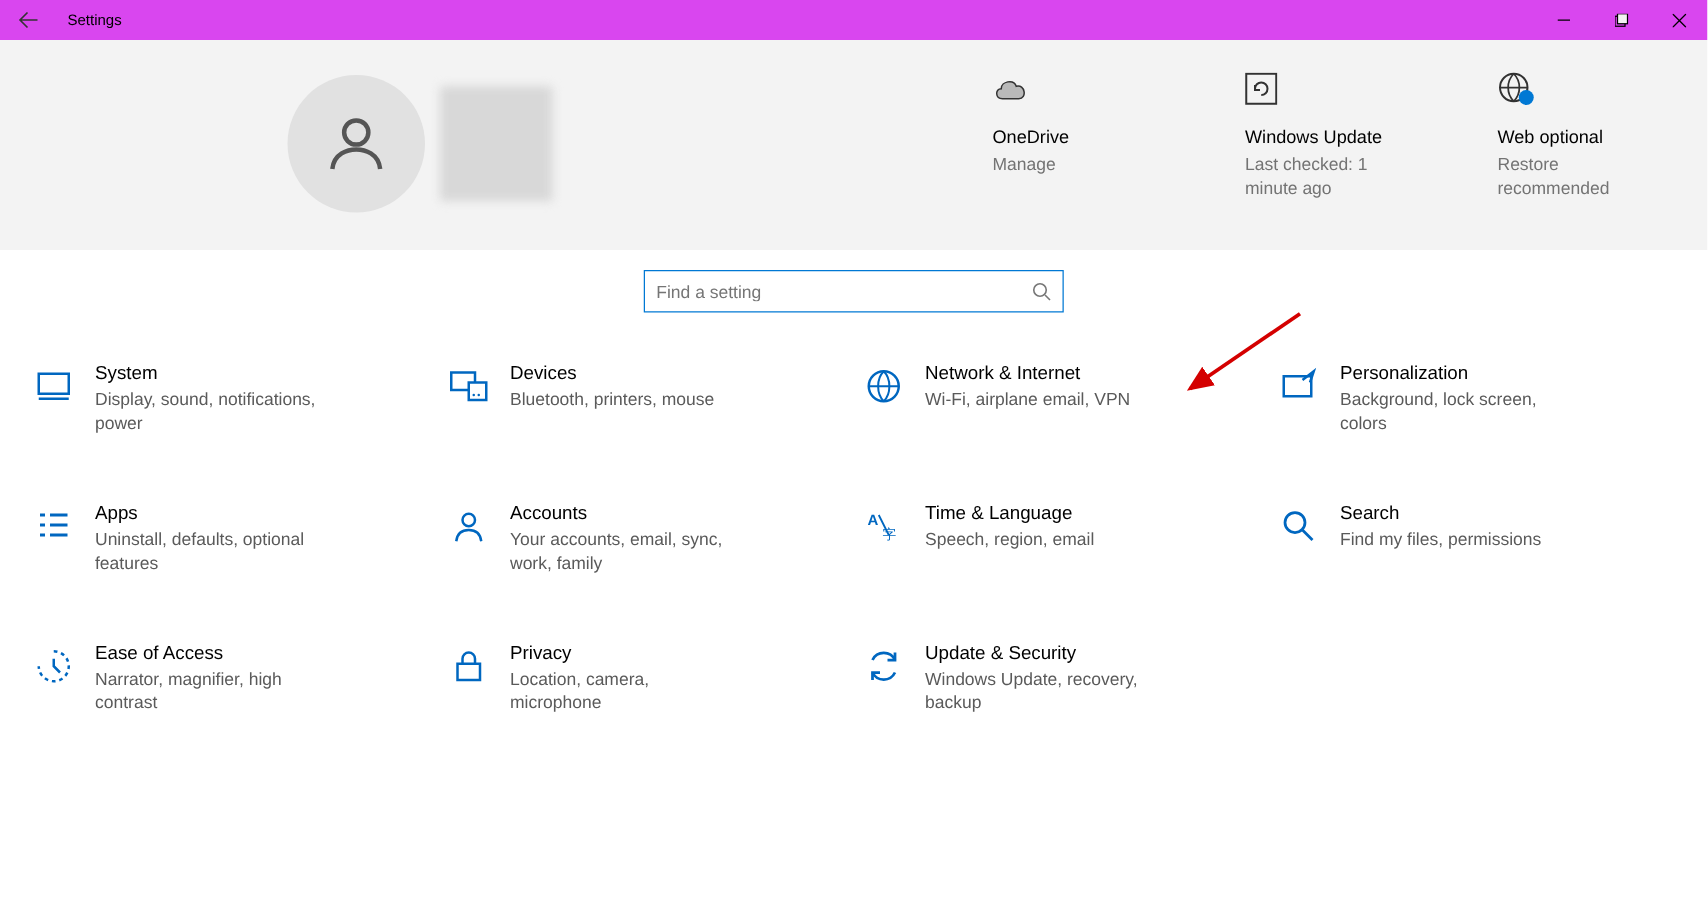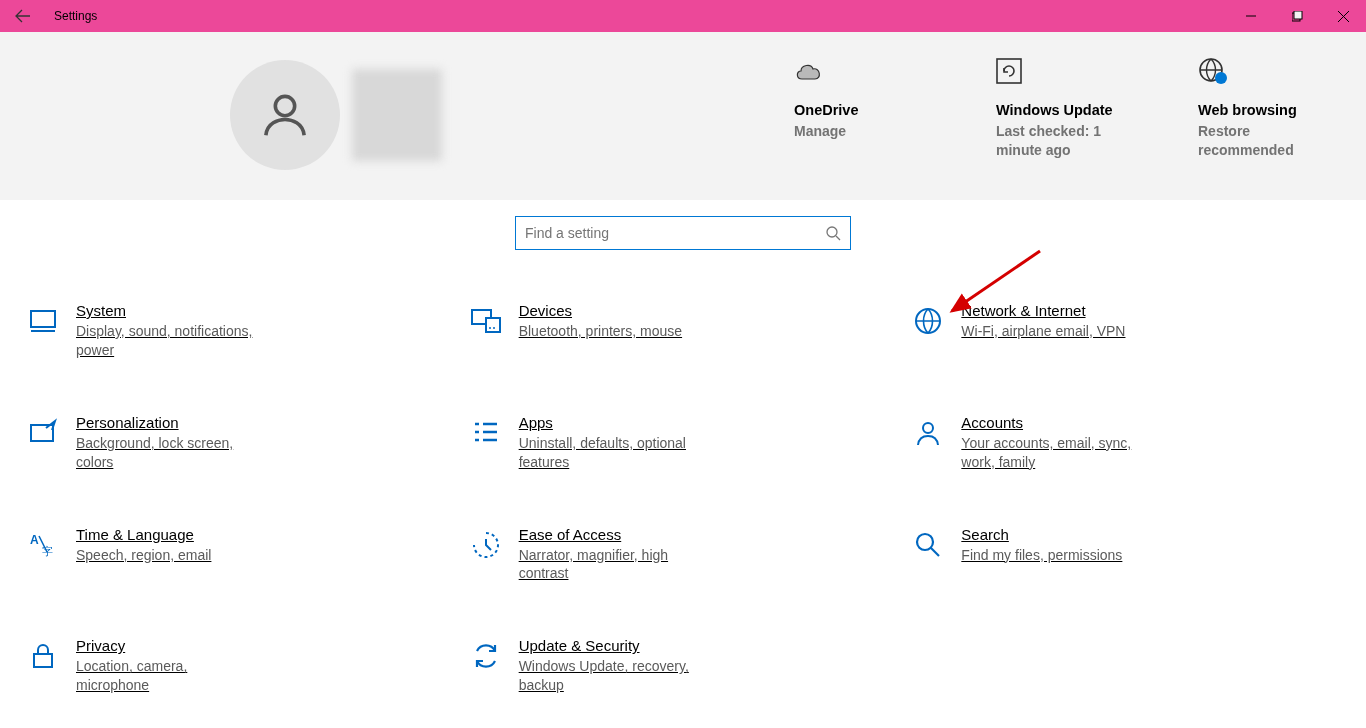--- a/index.html
+++ b/index.html
@@ -1,34 +1,34 @@
 <!DOCTYPE html>
 <html><head>
 <meta charset="utf-8">
 <style>
   * { box-sizing: border-box; margin: 0; padding: 0; font-family: "Segoe UI", Arial, sans-serif; }
   html,body { width:1366px; height:728px; background:#fff; overflow:hidden; color:#000; }
-  .titlebar { height:32px; display:flex; align-items:center; background:#ec4899; }
+  .titlebar { height:32px; display:flex; align-items:center; background:#d946ef; }
   .titlebar .back { width:46px; height:32px; display:flex; align-items:center; justify-content:center; }
   .titlebar .title { font-size:12px; padding-left:8px; }
   .titlebar .spacer { flex:1; }
   .winbtn { width:46px; height:32px; display:flex; align-items:center; justify-content:center; }
   .header-area { height:168px; background:#f3f3f3; display:flex; align-items:flex-start; }
   .profile { display:flex; align-items:center; margin-left:230px; margin-top:28px; }
   .avatar { width:110px; height:110px; border-radius:50%; background:#e1e1e1; display:flex; align-items:center; justify-content:center; }
   .profile-text { width:90px; height:92px; margin-left:12px; background:#d8d8d8; filter:blur(4px); border-radius:2px; }
   .header-cards { position:absolute; right:38px; top:54px; display:flex; gap:72px; }
-  .hcard { width:130px;font-weight:bold; }
+  .hcard { width:130px; }
   .hcard .ic { height:34px; display:flex; align-items:center; }
   .hcard .t1 { font-size:14.5px; margin-top:14px; }
   .hcard .t2 { font-size:14px; color:#737373; margin-top:4px; line-height:1.35; }
   .searchwrap { width:100%; display:flex; justify-content:center; margin-top:16px; }
   .search { width:336px; height:34px; border:1px solid #0078d4; display:flex; align-items:center; padding:0 9px; }
   .search input { flex:1; border:none; outline:none; font-size:14px; background:transparent; color:#666; }
-  .grid { margin:52px 24px 0 24px; display:grid; grid-template-columns: repeat(3, 1fr); column-gap:10px; row-gap:54px;text-decoration:underline; }
+  .grid { margin:40px 24px 0 24px; display:grid; grid-template-columns: repeat(4, 1fr); column-gap:10px; row-gap:54px; }
   .cat { display:flex; align-items:flex-start; }
   .cat .ic { width:38px; height:38px; flex-shrink:0; display:flex; align-items:center; justify-content:center; color:#0067c0; }
   .cat .txt { margin-left:14px; max-width:180px; }
   .cat .ctitle { font-size:15px; color:#000; }
   .cat .csub { font-size:14px; color:#5a5a5a; line-height:1.35; margin-top:3px; }
   .arrow { position:absolute; left:940px; top:245px; pointer-events:none; }
 </style>
 </head>
 <body>
 
@@ -91,21 +91,21 @@
       <div class="t2">Last checked: 1 minute ago</div>
     </div>
     <div class="hcard">
       <div class="ic">
         <svg width="30" height="28" viewBox="0 0 30 28">
           <circle cx="13" cy="13" r="11" stroke="#323232" stroke-width="1.6" fill="none"></circle>
           <path d="M2 13 H24 M13 2 C7 8 7 18 13 24 M13 2 C19 8 19 18 13 24" stroke="#323232" stroke-width="1.4" fill="none"></path>
           <circle cx="23" cy="21" r="6" fill="#0078d4"></circle>
         </svg>
       </div>
-      <div class="t1">Web browsing</div>
+      <div class="t1">Web optional</div>
       <div class="t2">Restore recommended</div>
     </div>
   </div>
 </div>
 
 <div class="searchwrap">
   <div class="search">
     <input type="text" placeholder="Find a setting" style="">
     <svg width="16" height="16" viewBox="0 0 16 16">
         <circle cx="7" cy="7" r="5" stroke="#777" stroke-width="1.3" fill="none"></circle>
@@ -207,40 +207,40 @@
     <div class="txt">
         <div class="ctitle">Time &amp; Language</div>
         <div class="csub">Speech, region, email</div>
       </div>
   </div>
 
 
   <div class="cat">
     <div class="ic">
         <svg width="30" height="30" viewBox="0 0 30 30">
+          <circle cx="12" cy="12" r="8" stroke="#0067c0" stroke-width="2.2" fill="none"></circle>
+          <path d="M18 18 L26 26" stroke="#0067c0" stroke-width="2.2"></path>
+        </svg>
+      </div>
+    <div class="txt">
+        <div class="ctitle">Search</div>
+        <div class="csub">Find my files, permissions</div>
+      </div>
+  </div>
+
+  <div class="cat">
+    <div class="ic">
+        <svg width="30" height="30" viewBox="0 0 30 30">
           <path d="M15 3 A12 12 0 1 1 3 15" stroke="#0067c0" stroke-width="2" fill="none" stroke-dasharray="3 3"></path>
           <path d="M15 9 L15 15 L20 20" stroke="#0067c0" stroke-width="2" fill="none"></path>
         </svg>
       </div>
     <div class="txt">
         <div class="ctitle">Ease of Access</div>
         <div class="csub">Narrator, magnifier, high contrast</div>
-      </div>
-  </div>
-
-  <div class="cat">
-    <div class="ic">
-        <svg width="30" height="30" viewBox="0 0 30 30">
-          <circle cx="12" cy="12" r="8" stroke="#0067c0" stroke-width="2.2" fill="none"></circle>
-          <path d="M18 18 L26 26" stroke="#0067c0" stroke-width="2.2"></path>
-        </svg>
-      </div>
-    <div class="txt">
-        <div class="ctitle">Search</div>
-        <div class="csub">Find my files, permissions</div>
       </div>
   </div>
 
   <div class="cat">
     <div class="ic">
         <svg width="30" height="30" viewBox="0 0 30 30">
           <rect x="6" y="13" width="18" height="13" stroke="#0067c0" stroke-width="2" fill="none"></rect>
           <path d="M10 13 V9 A5 5 0 0 1 20 9 V13" stroke="#0067c0" stroke-width="2" fill="none"></path>
         </svg>
       </div>

